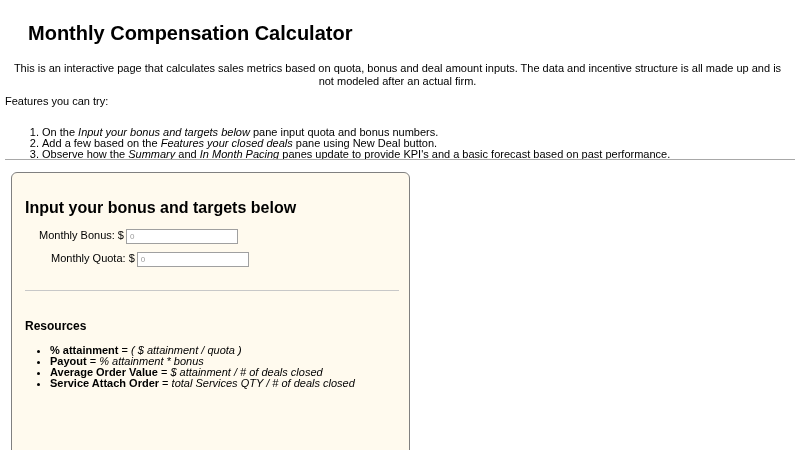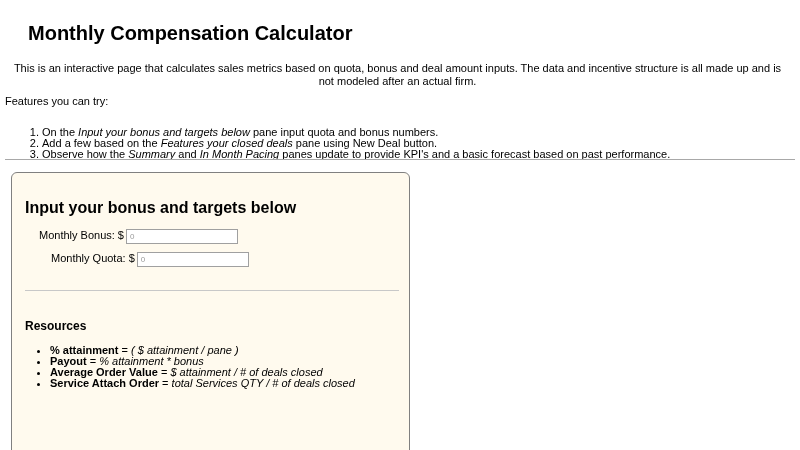--- a/index.html
+++ b/index.html
@@ -163,18 +163,18 @@
   <label class="field-row quota">
     <span>Monthly Quota: $</span>
     <input type="text" placeholder="0" style="">
   </label>
 
   <hr class="pane-divider">
 
   <h3 class="resources-title">Resources</h3>
 
   <ul class="resources-list">
-    <li><b>% attainment</b><span> = </span><i>( $ attainment / pane )</i></li>
+    <li><b>% attainment</b><span> = </span><i>( $ attainment / quota )</i></li>
     <li><b>Payout</b><span> = </span><i>% attainment * bonus</i></li>
     <li><b>Average Order Value</b><span> = </span><i>$ attainment / # of deals closed</i></li>
     <li><b>Service Attach Order</b><span> = </span><i>total Services QTY / # of deals closed</i></li>
   </ul>
 </section>
 
 </body></html>

